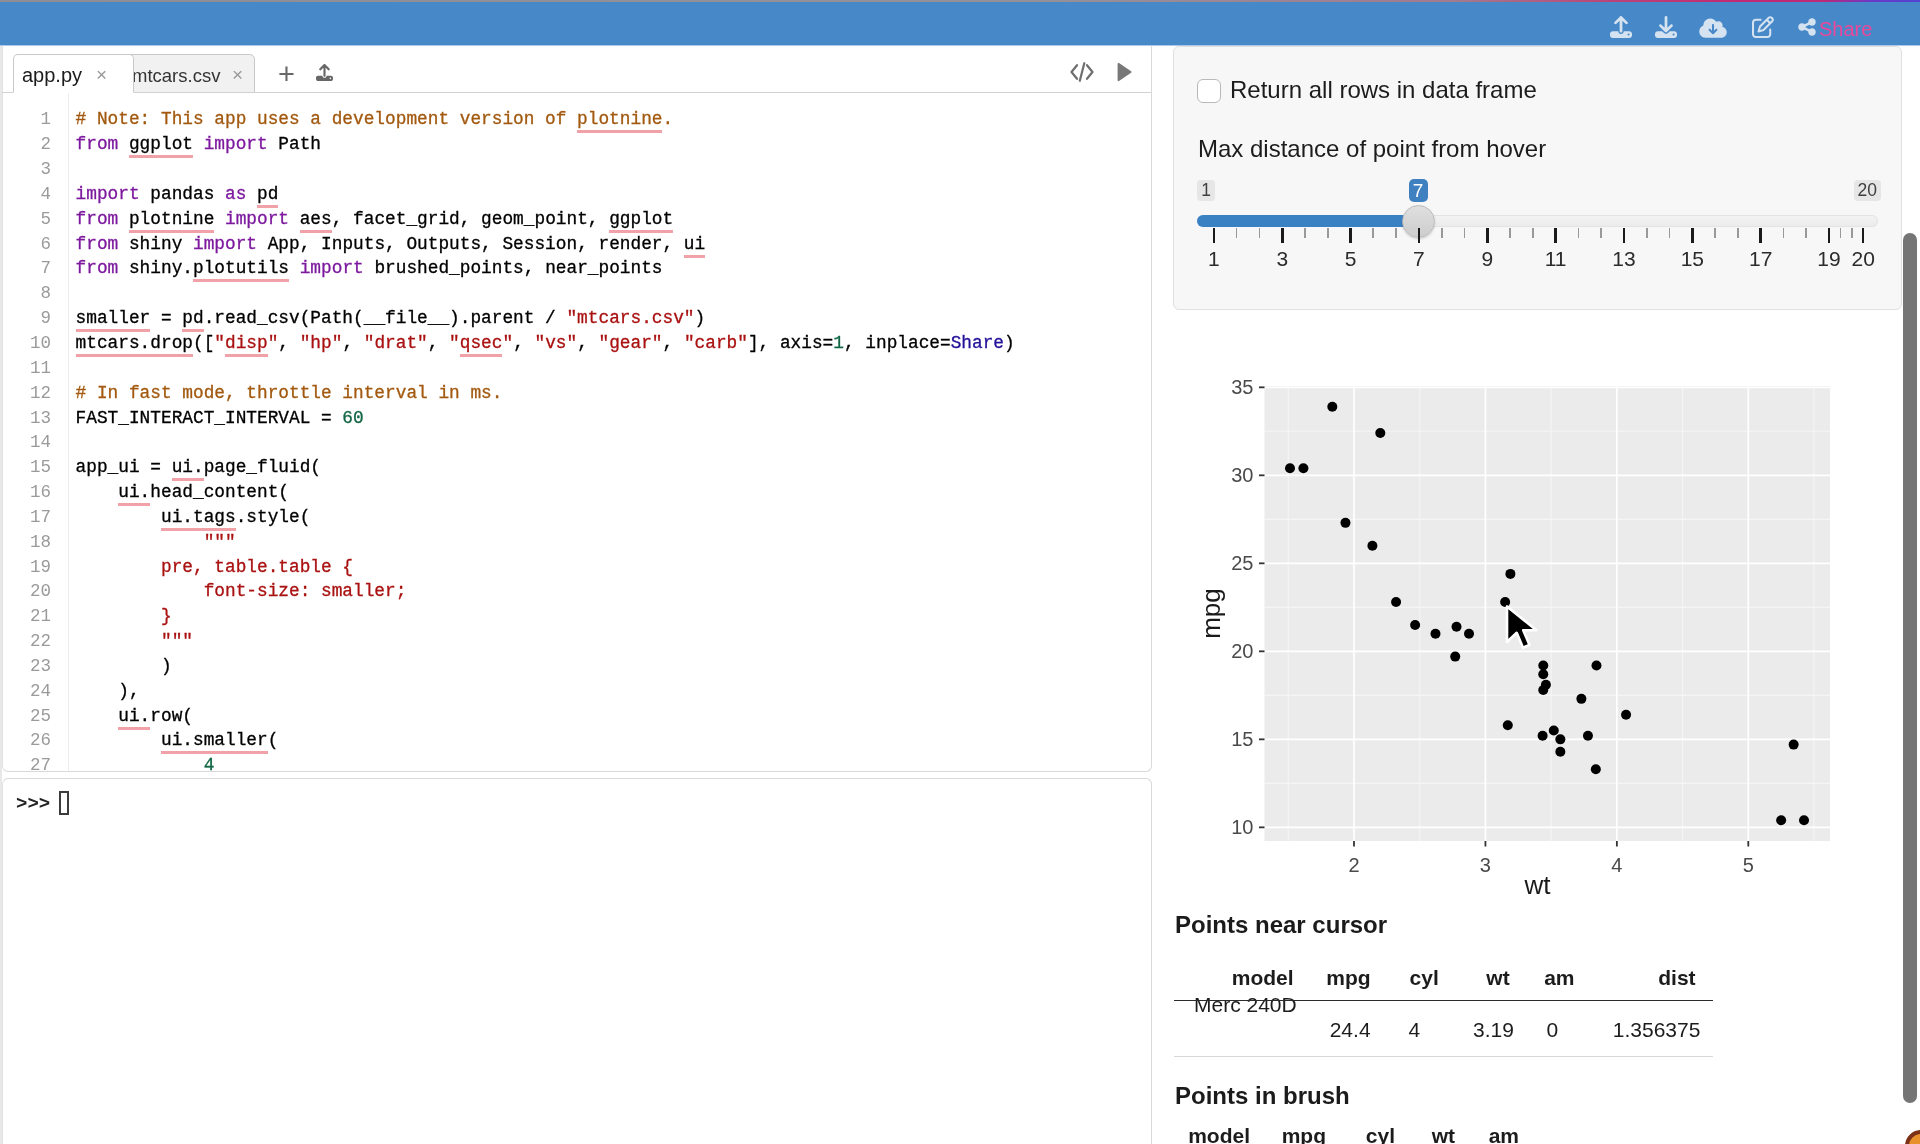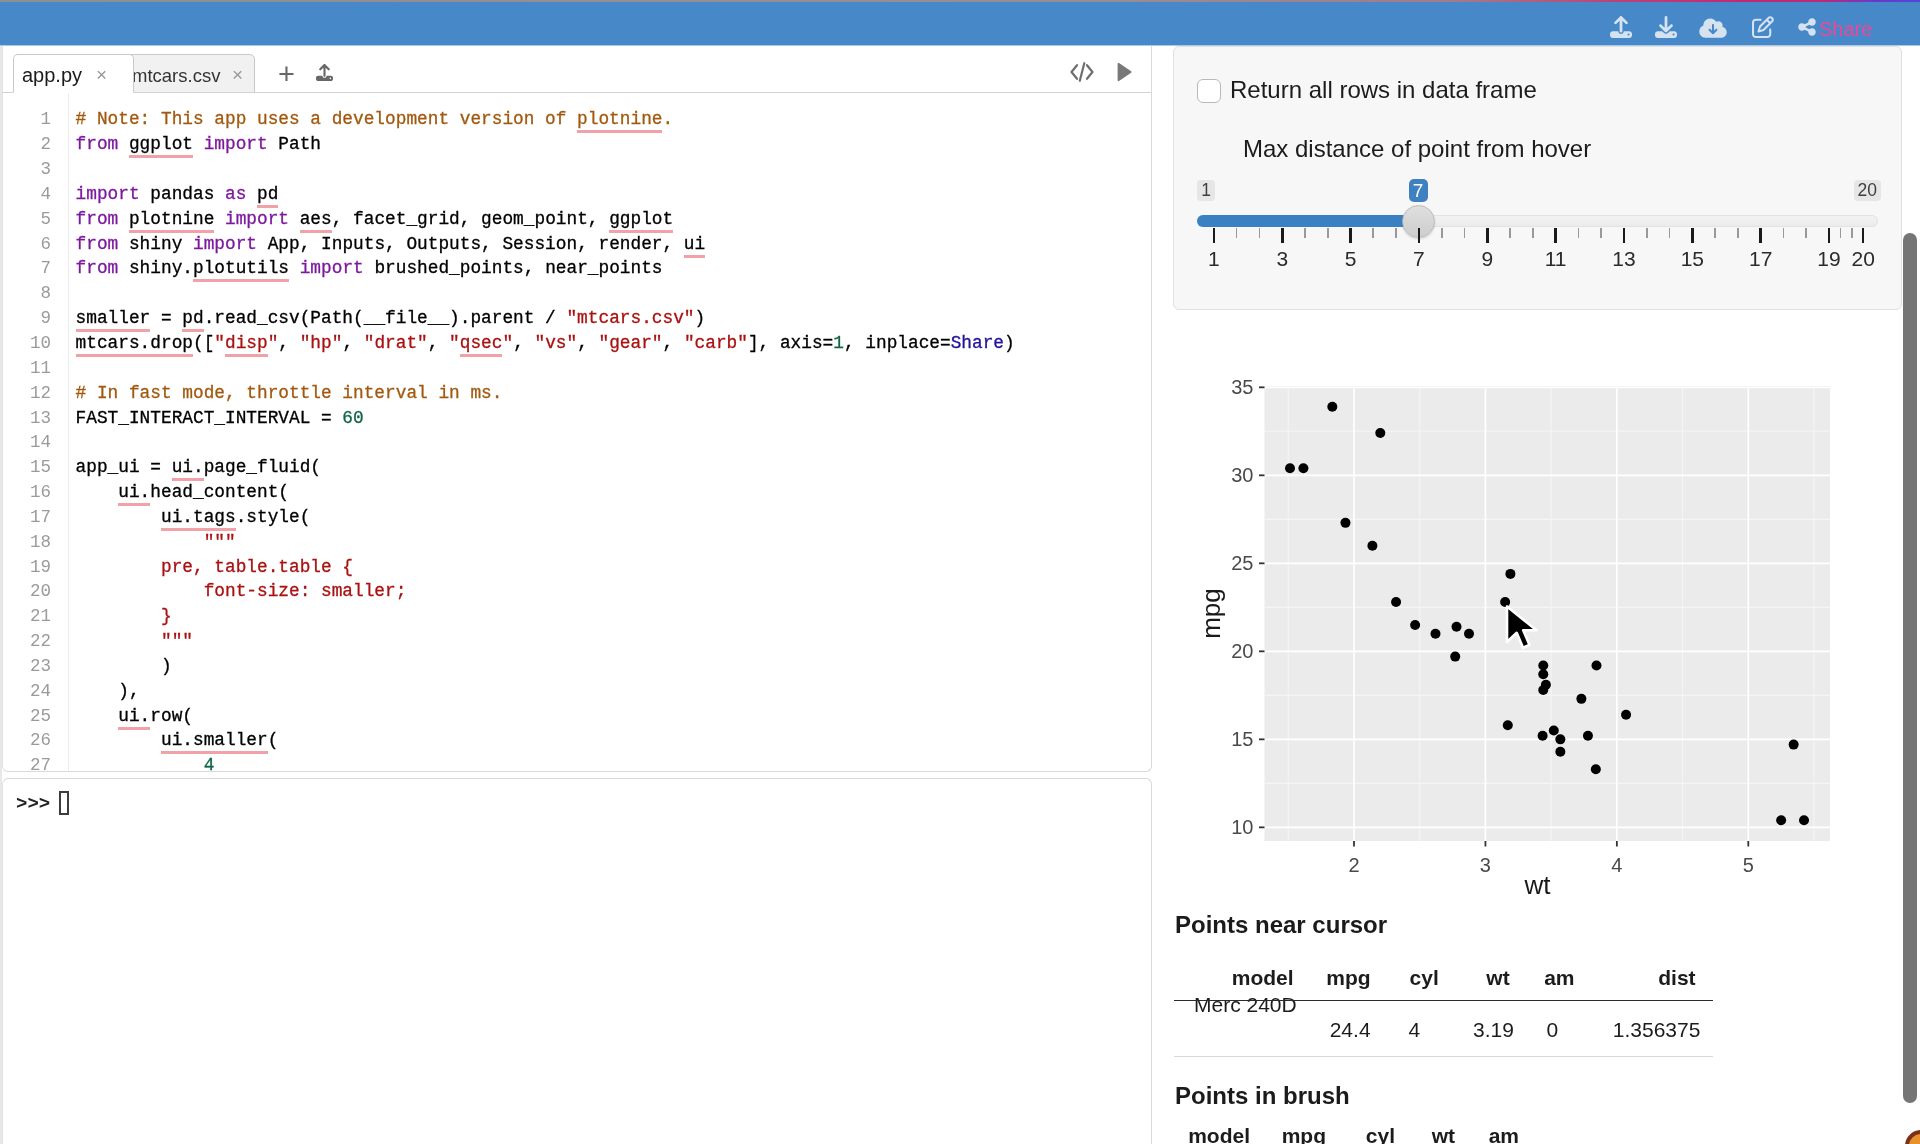--- a/index.html
+++ b/index.html
@@ -177,21 +177,21 @@
         <u>ui.smaller</u>(
             <span class="n">4</span></pre>
 
 <div class="abs" id="consolebox"></div>
 <div class="abs" id="prompt">&gt;&gt;&gt;</div>
 <div class="abs" id="cursorbox"></div>
 
 <div class="abs" id="well"></div>
 <div class="abs" id="cb"></div>
 <div class="abs lbl" style="left:1230px;top:78.2px;font-size:24px;">Return all rows in data frame</div>
-<div class="abs lbl" style="left:1198px;top:137.4px;font-size:24px;margin-left:45px;">Max distance of point from hover</div>
+<div class="abs lbl" style="left:1198px;top:137.4px;font-size:24px;">Max distance of point from hover</div>
 
 <div class="abs irs-minmax" style="left:1197.3px;">1</div>
 <div class="abs irs-minmax" style="left:1853.5px;">20</div>
 <div class="abs" id="irs-from">7</div>
 <div class="abs" id="track"></div>
 <div class="abs" id="trackfill"></div>
 <div class="abs" id="handle"></div>
 <div id="ticks">
     <div class="abs tickM" style="left:1212.7px"></div>
     <div class="abs ticklbl" style="left:1213.9px">1</div>

